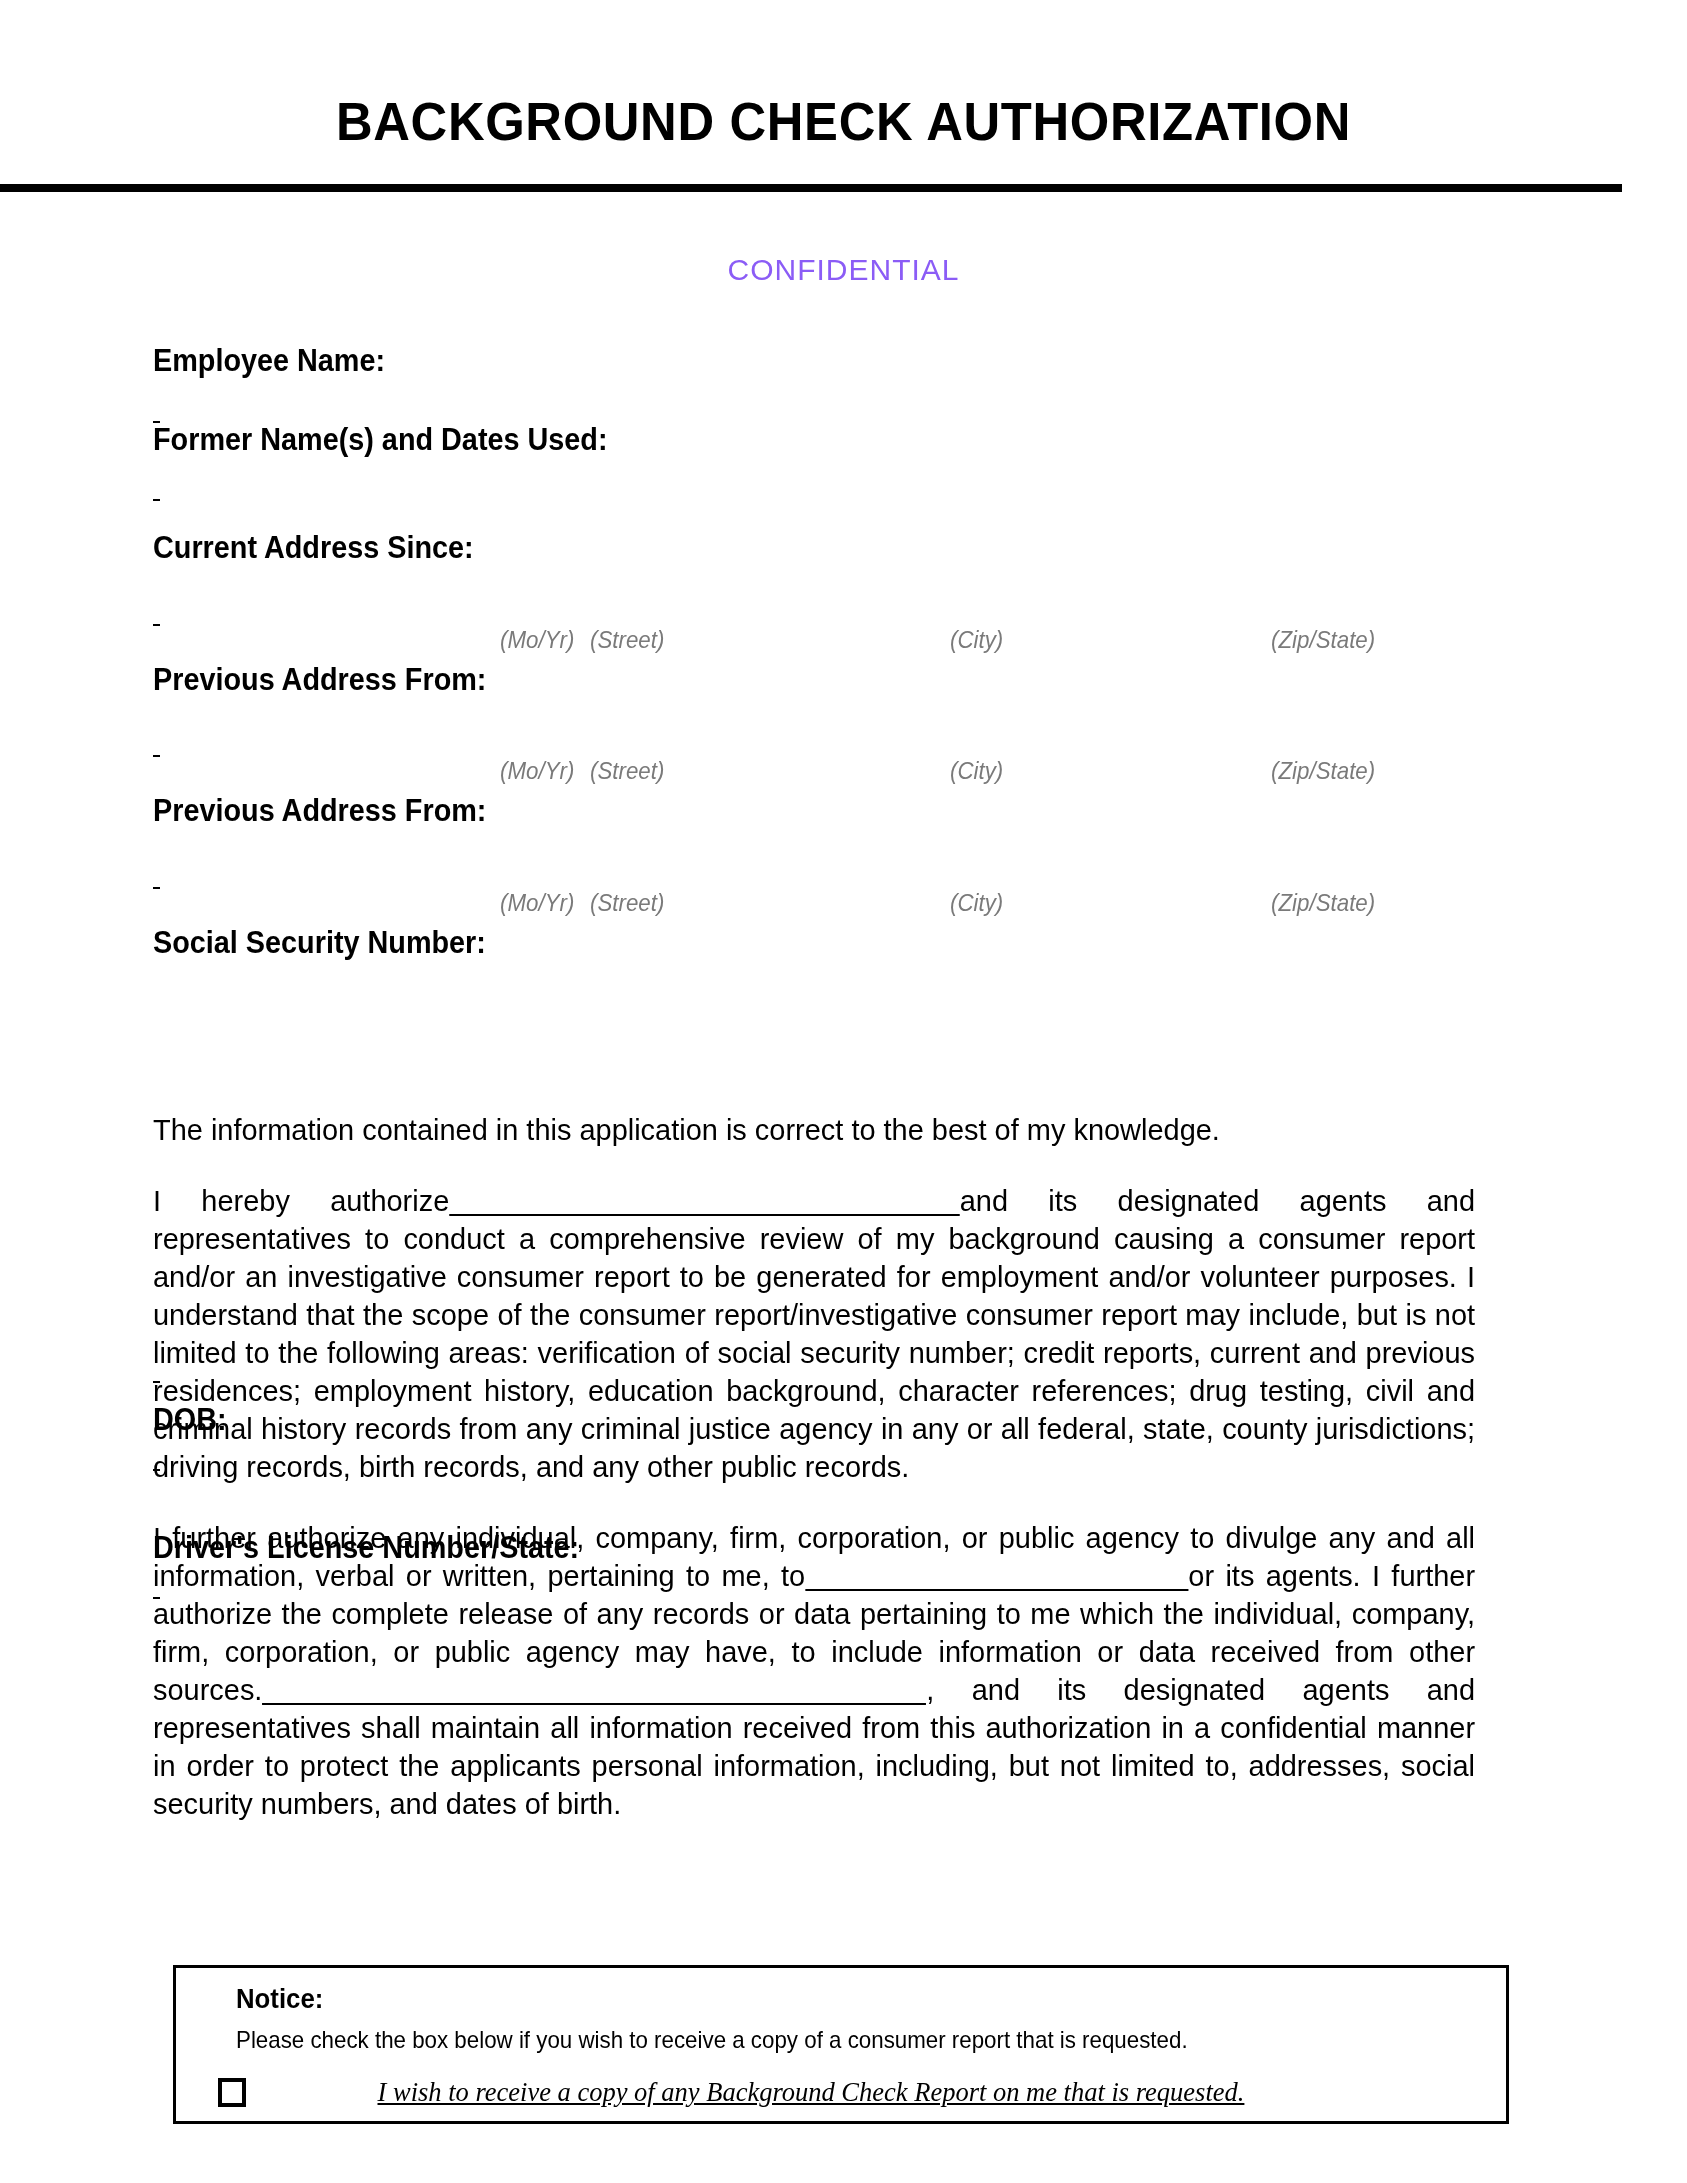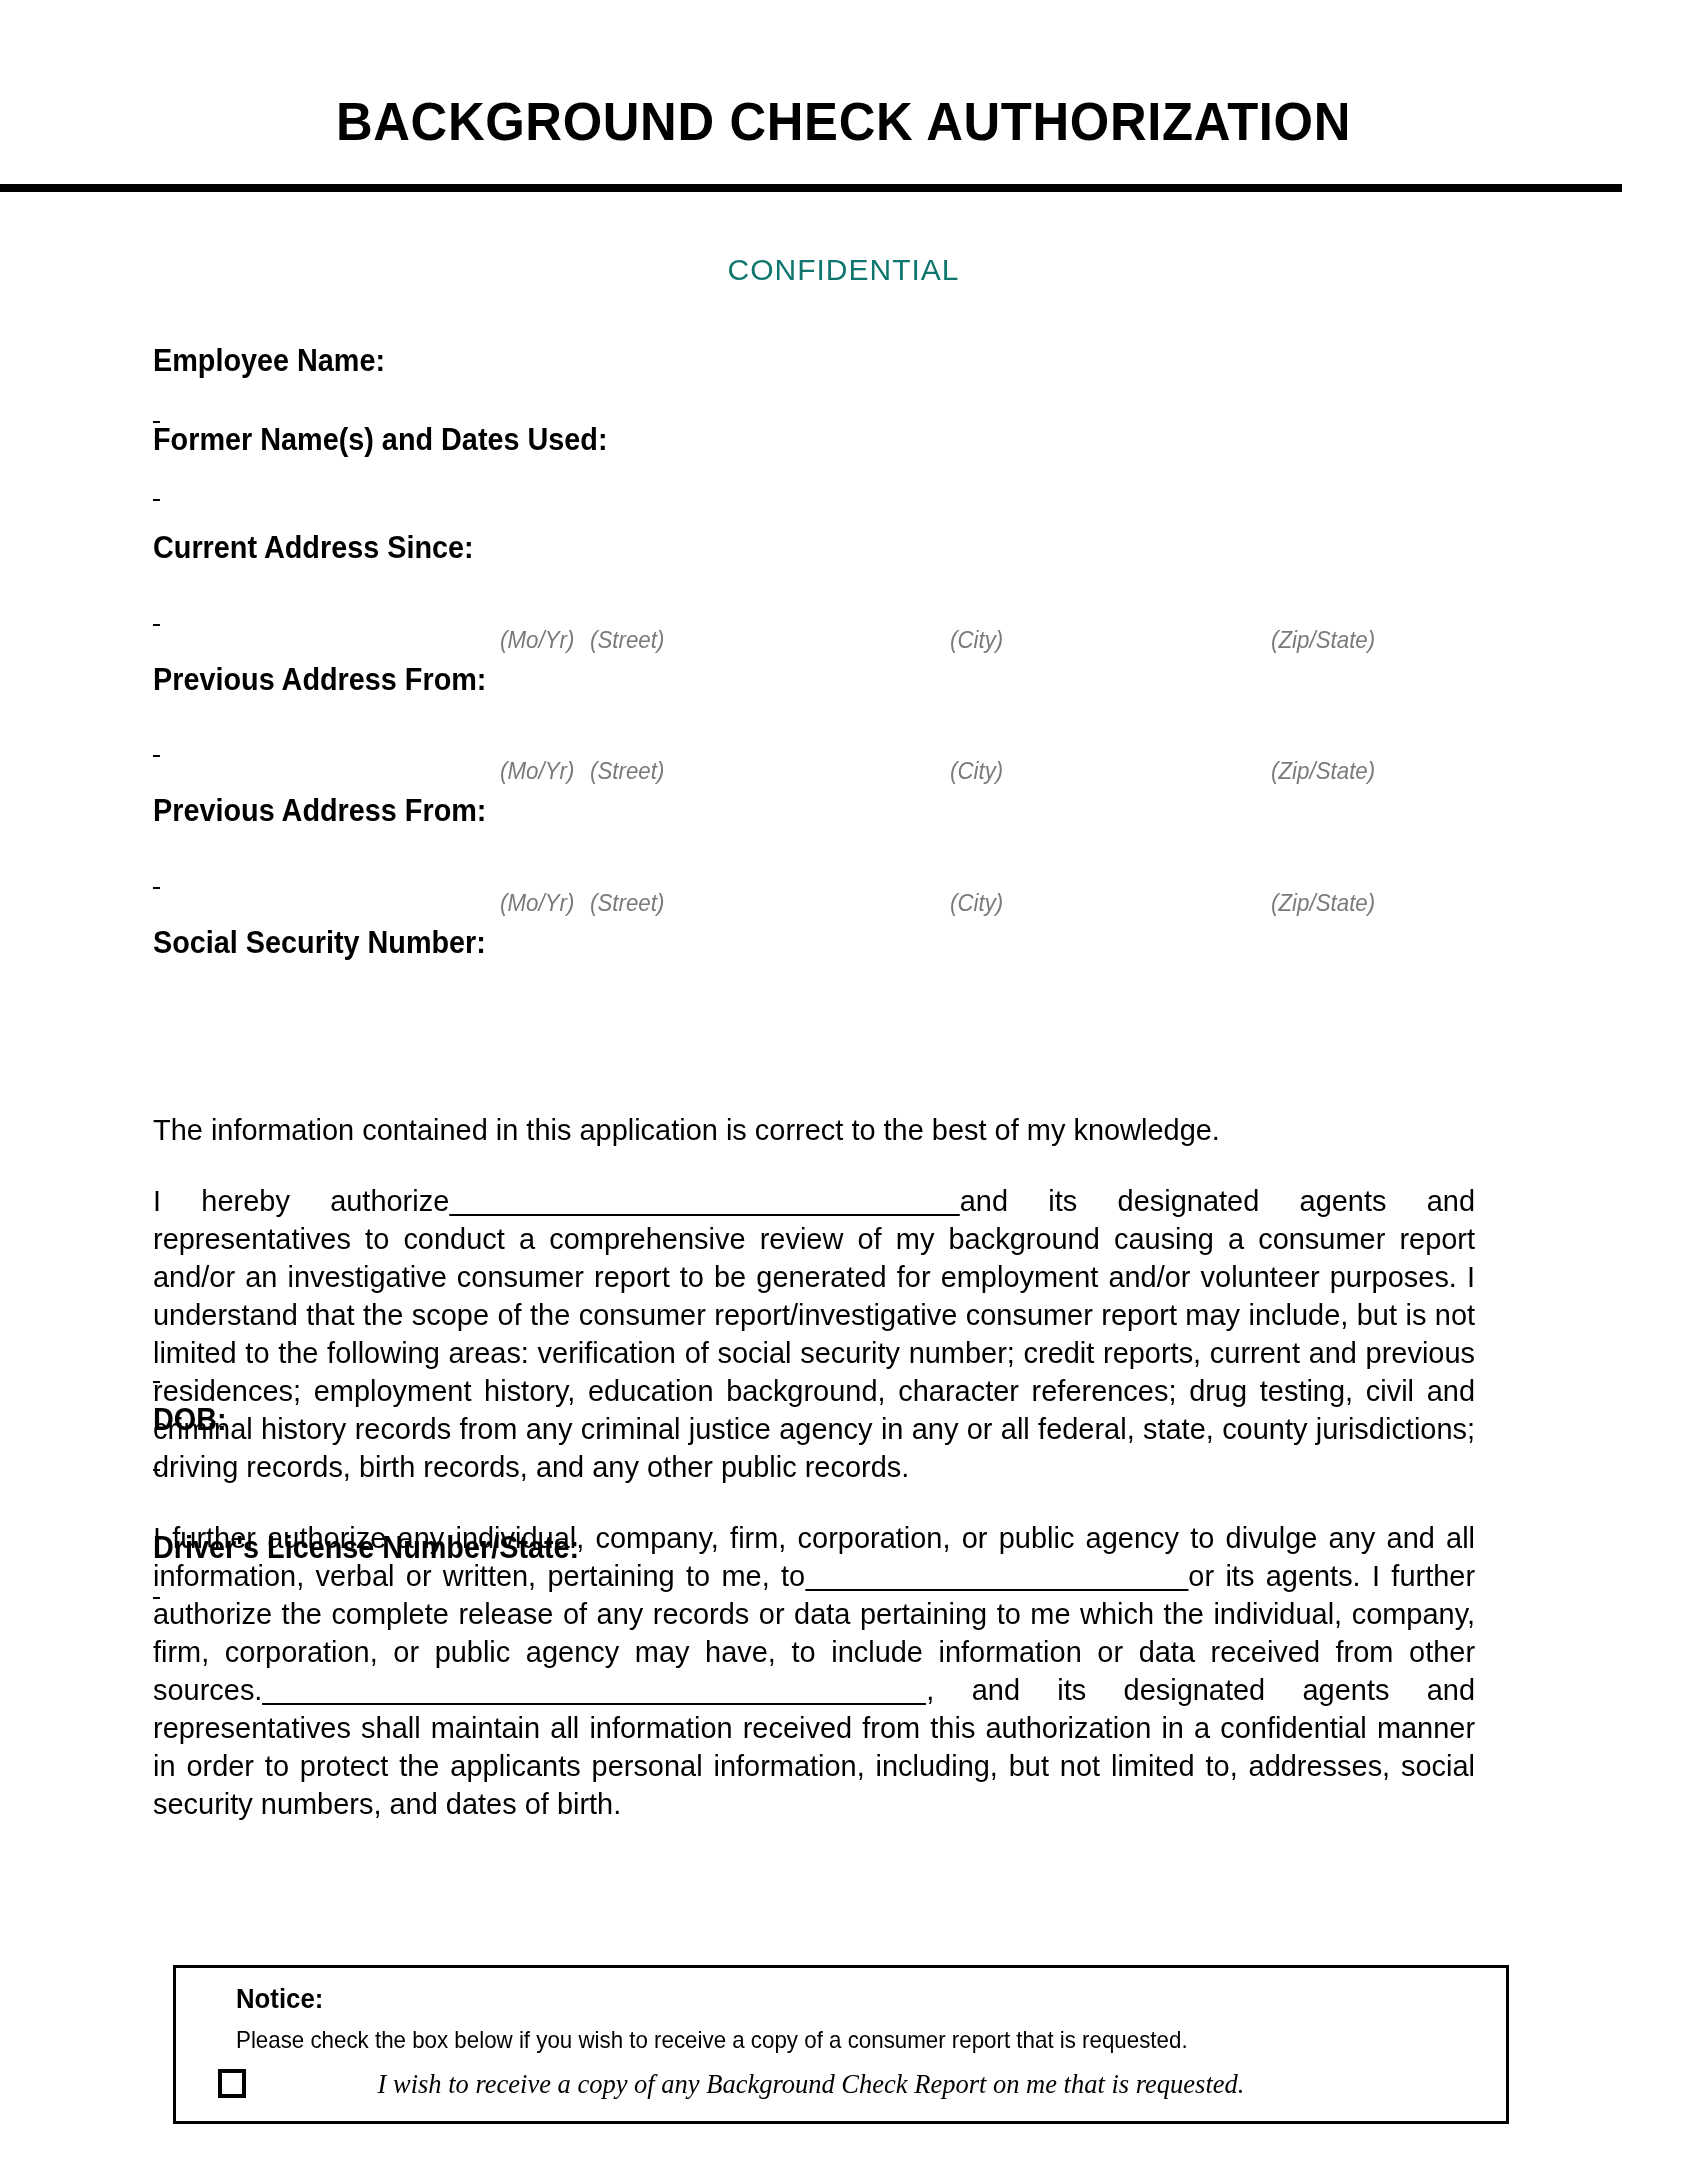--- a/index.html
+++ b/index.html
@@ -46,21 +46,21 @@
   
   .confidential {
     position: absolute;
     left: 0;
     top: 253px;
     width: 1687px;
     text-align: center;
     font-family: "Liberation Sans", sans-serif;
     font-size: 30px;
     letter-spacing: 1px;
-    color: #0f766e;
+    color: #8b5cf6;
   }
 
   
   .form {
     position: absolute;
     left: 153px;
     top: 344px;
     width: 1375px;
   }
   .frow {
@@ -187,22 +187,23 @@
     font-family: "Liberation Sans", sans-serif;
     font-size: 24px;
     line-height: 1.0;
     margin-top: 14.6px;
     transform: scaleX(0.93);
     transform-origin: left top;
     white-space: nowrap;
   }
   .notice-check-row {
     display: flex;
-    align-items: flex-end;
-    margin-top: 17px;
+    align-items: center;
+    margin-top: 26px;
+    text-decoration: underline;
   }
   .checkbox {
     width: 28px;
     height: 29px;
     border: 4px solid #000;
     box-sizing: border-box;
     background: #fff;
     flex: 0 0 auto;
     margin-left: -18.5px;
   }

